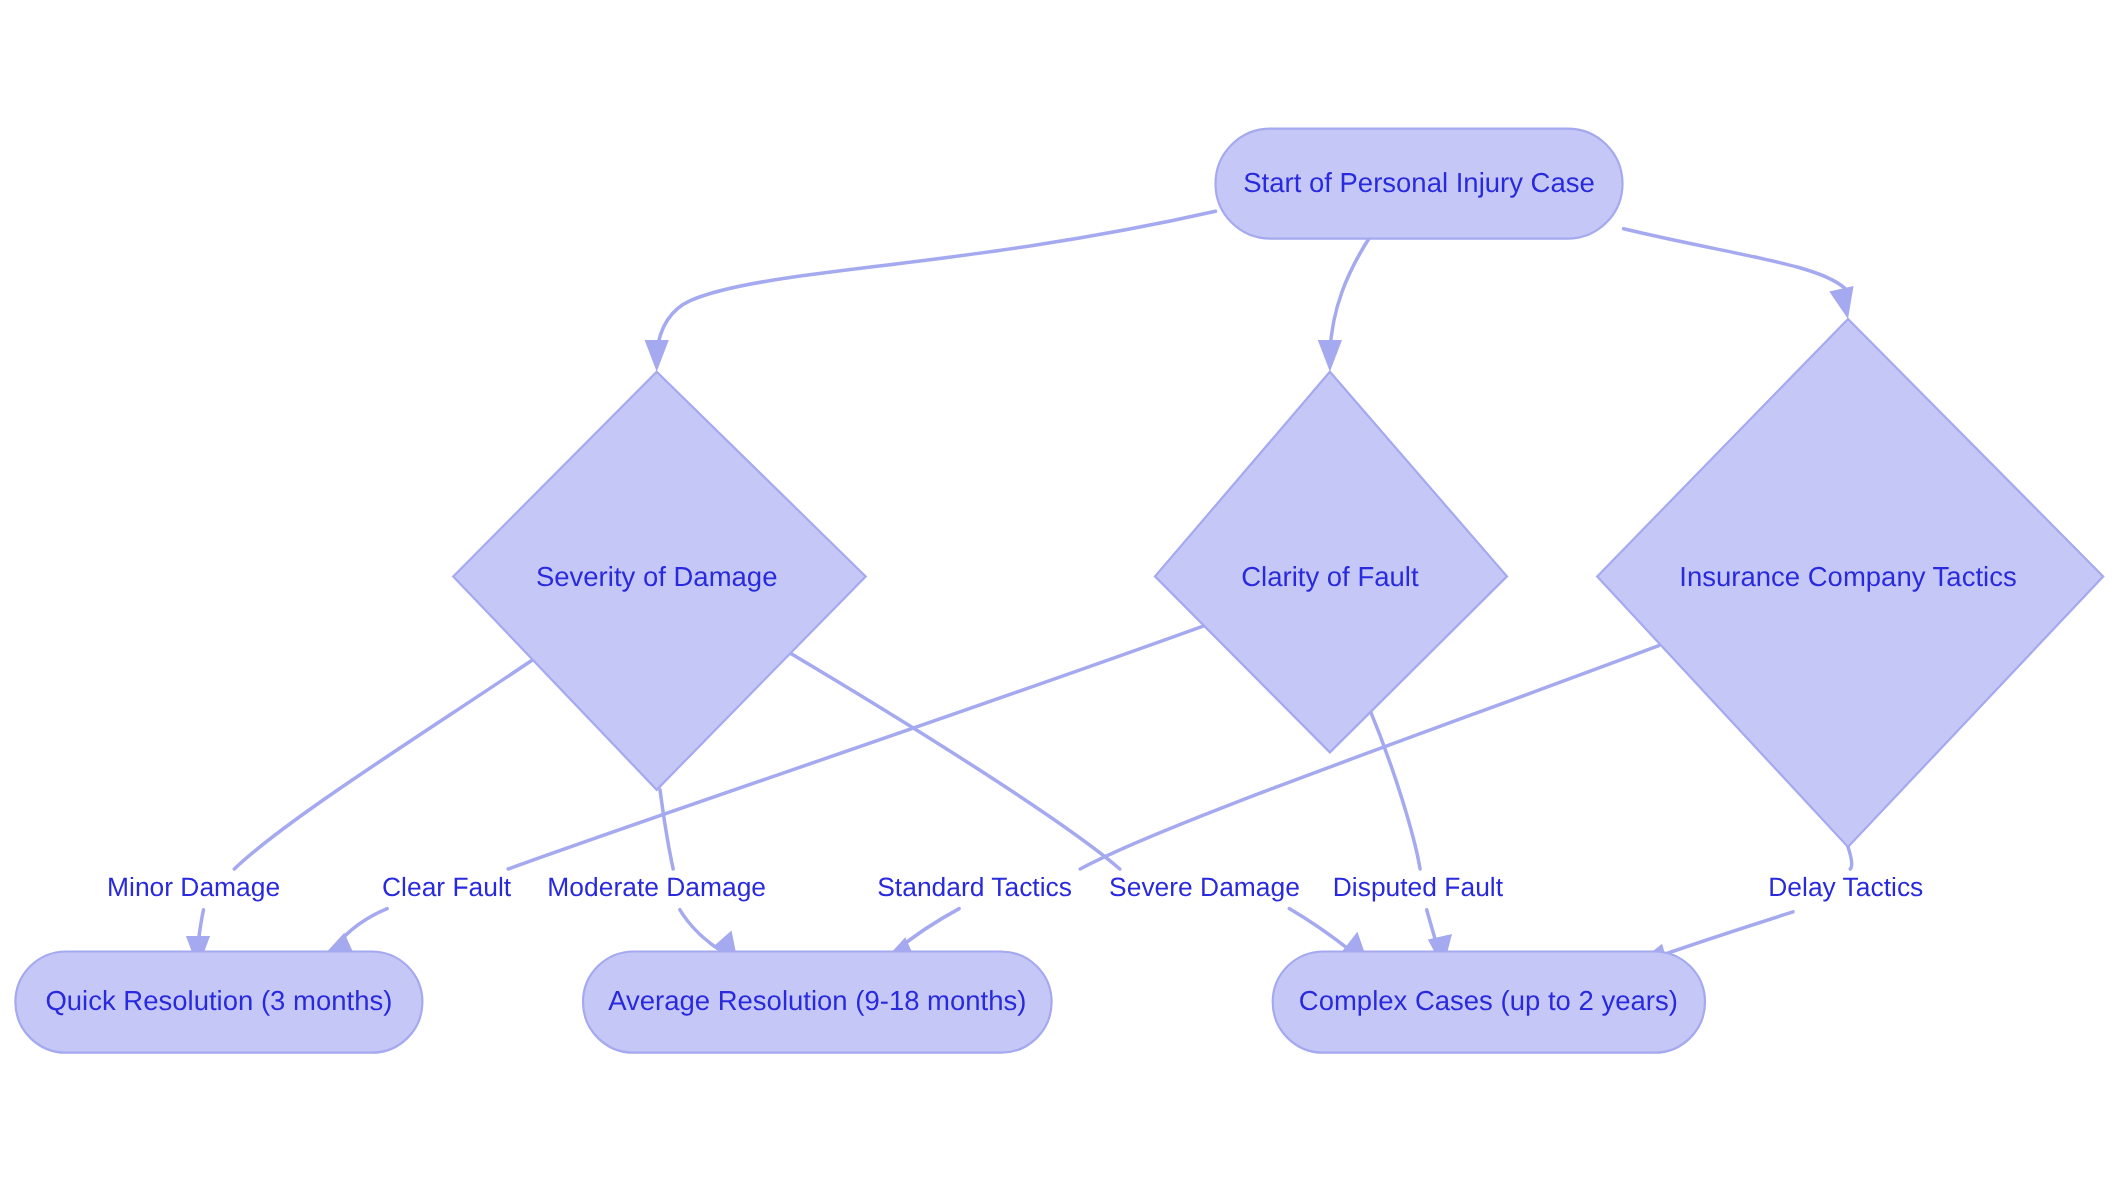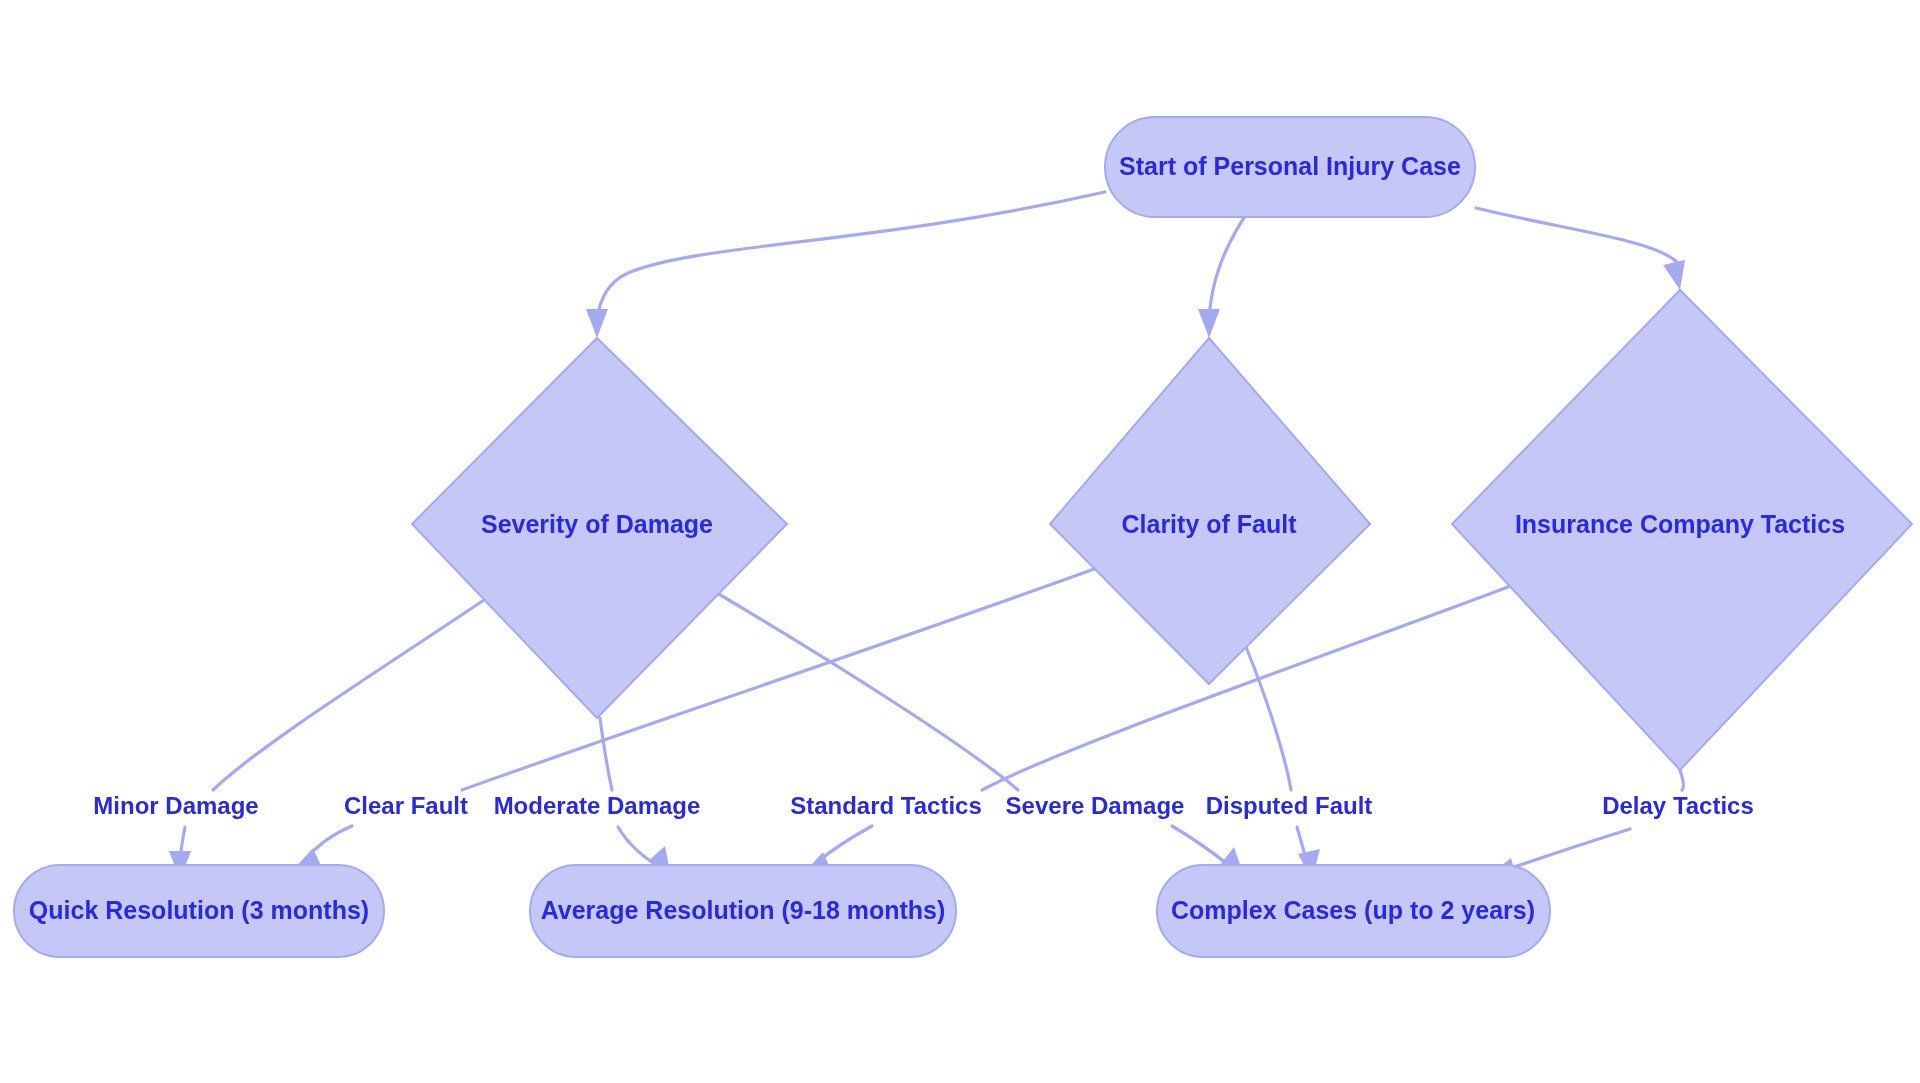--- a/index.html
+++ b/index.html
@@ -10,21 +10,20 @@
   body {
     width: 1920px;
     height: 1083px;
     overflow: hidden;
     font-family: "Liberation Sans", sans-serif;
   }
   #flow-root {
     position: relative;
     width: 1637px;
     height: 1083px;
-    font-weight: bold;
   }
   svg#flow-svg {
     display: block;
     width: 1920px;
     height: 1083px;
   }
   .node-shape {
     fill: #c5c8f7;
     stroke: #a5a9ef;
     stroke-width: 2;

